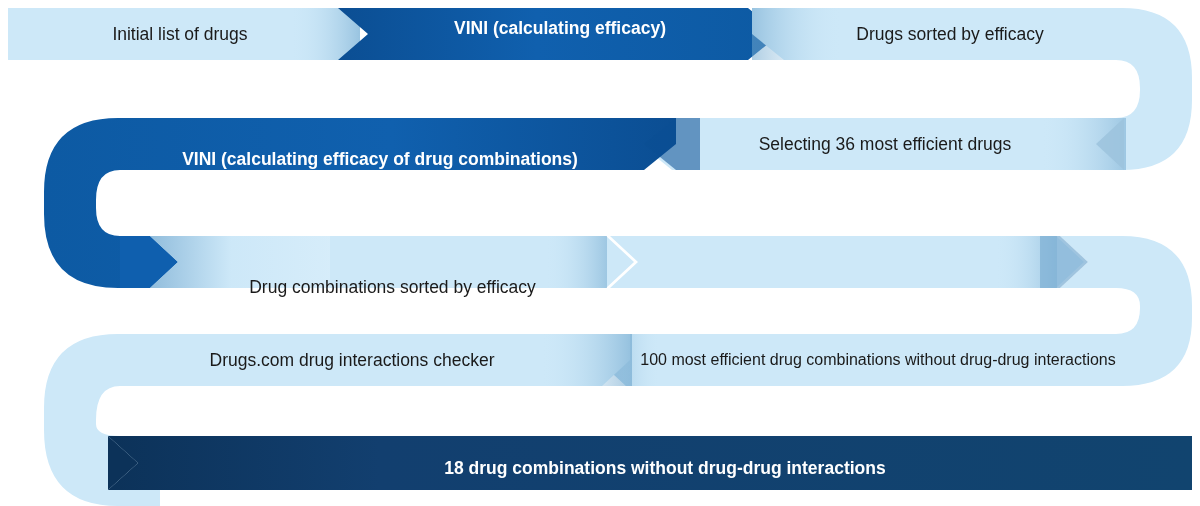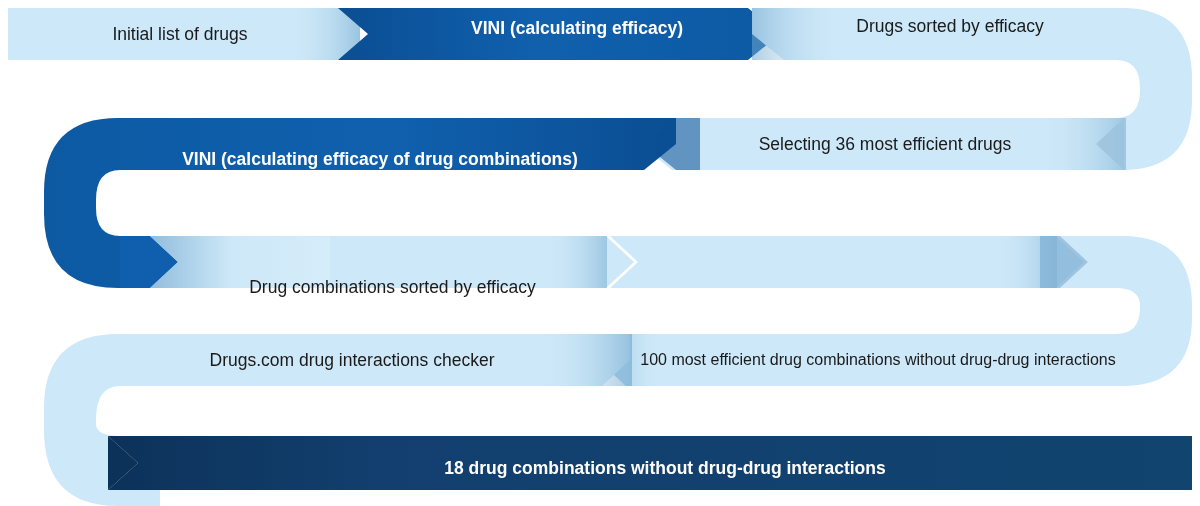--- a/index.html
+++ b/index.html
@@ -166,23 +166,23 @@
     </g>
 
     <g>
       <path d="M 108 436 L 1192 436 L 1192 490 L 108 490 L 138 463 Z" fill="url(#gradNavy)"></path>
       <path d="M 108 436 L 138 463 L 108 490 L 108 436 Z" fill="#0c3259"></path>
     </g>
   </svg>
 
   <div class="seg-label lbl-light fs18" style="left:20px;top:8px;width:320px;height:52px;">Initial list of drugs</div>
 
-  <div class="seg-label lbl-dark fs18" style="left:387px;top:8px;width:380px;height:40px;">VINI (calculating efficacy)</div>
+  <div class="seg-label lbl-dark fs18" style="left:370px;top:8px;width:380px;height:40px;">VINI (calculating efficacy)</div>
 
-  <div class="seg-label lbl-light fs18" style="left:790px;top:0;width:320px;height:52px;text-align:right;">Drugs sorted by efficacy</div>
+  <div class="seg-label lbl-light fs18" style="left:790px;top:8px;width:320px;height:52px;text-align:right;">Drugs sorted by efficacy</div>
 
   <div class="seg-label lbl-dark fs18" style="left:120px;top:133px;width:520px;height:52px;">VINI (calculating efficacy of drug combinations)</div>
 
   <div class="seg-label lbl-light fs18" style="left:680px;top:118px;width:410px;height:52px;">Selecting 36 most efficient drugs</div>
 
   <div class="seg-label lbl-light fs18" style="left:180px;top:252px;width:425px;height:39px;margin-top:16px;">Drug combinations sorted by efficacy</div>
 
 
   <div class="seg-label lbl-light fs18" style="left:97px;top:334px;width:510px;height:52px;">Drugs.com drug interactions checker</div>
 

